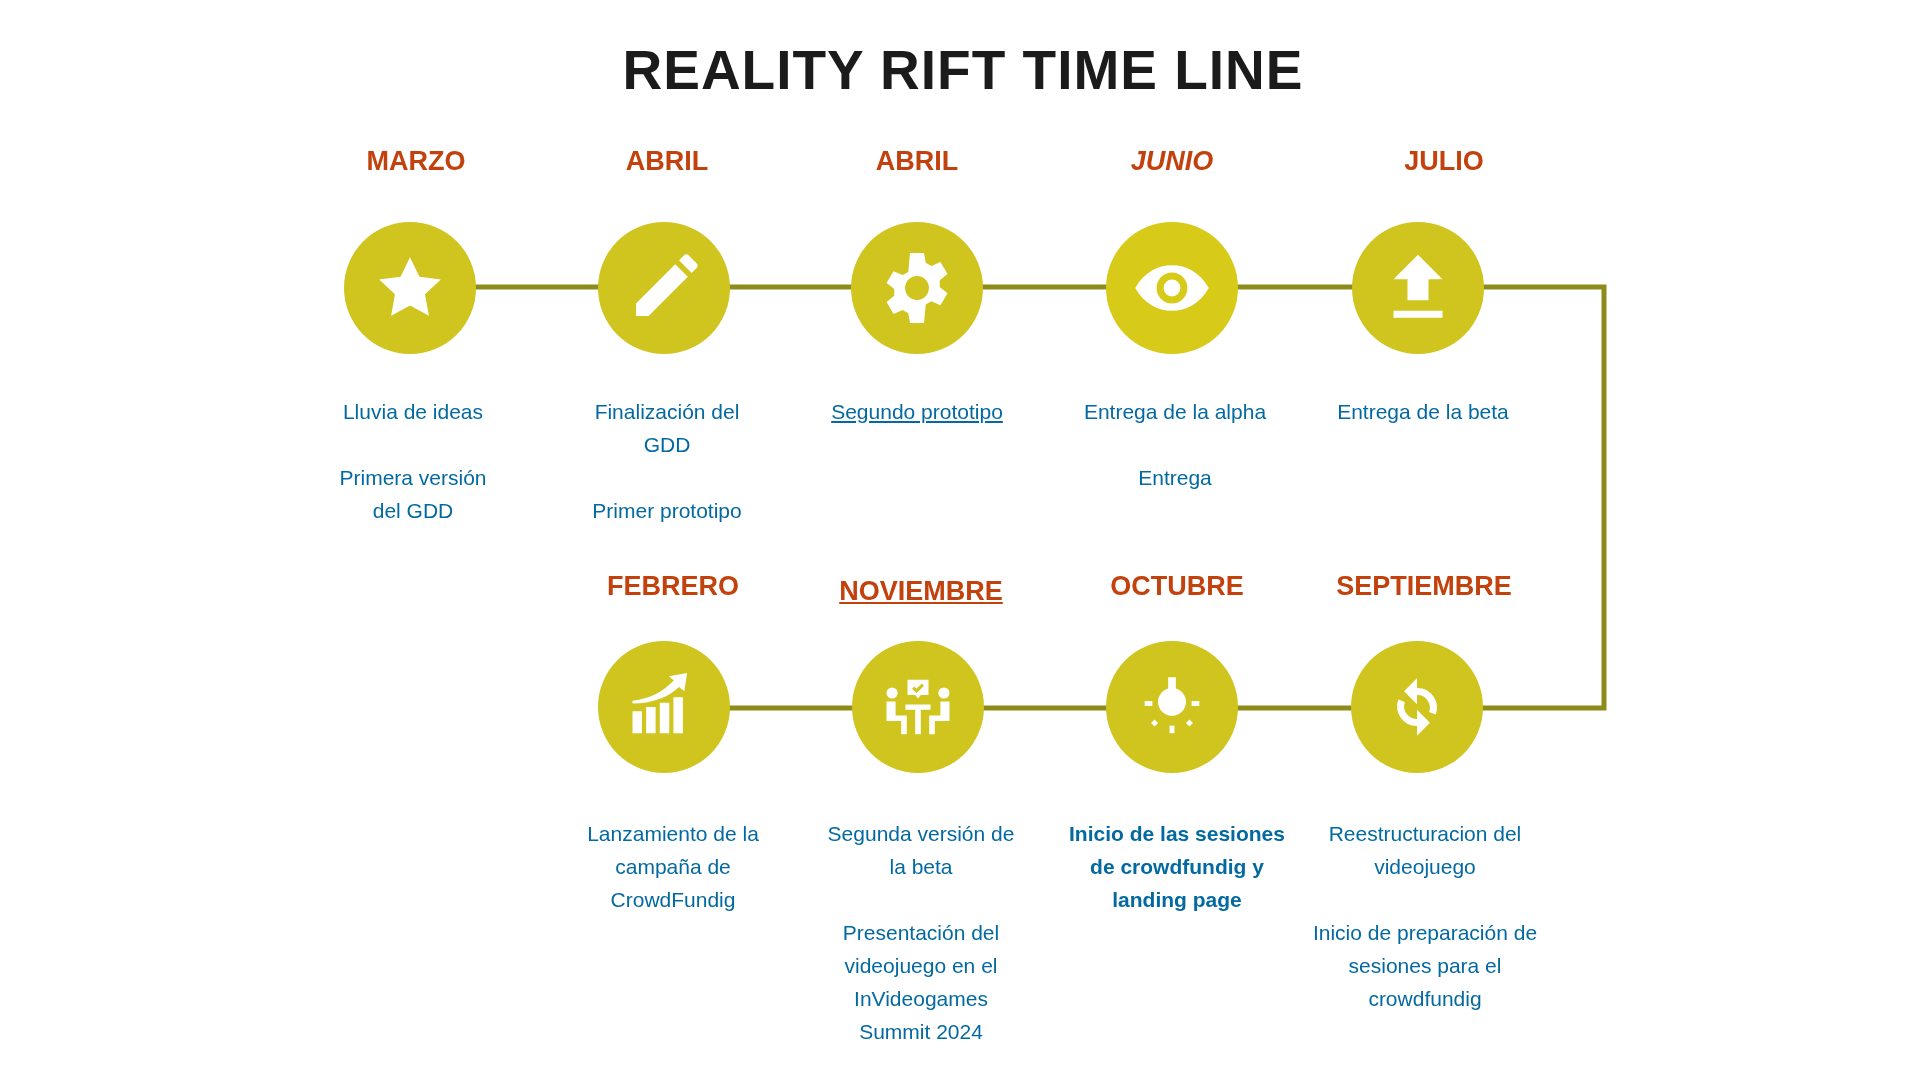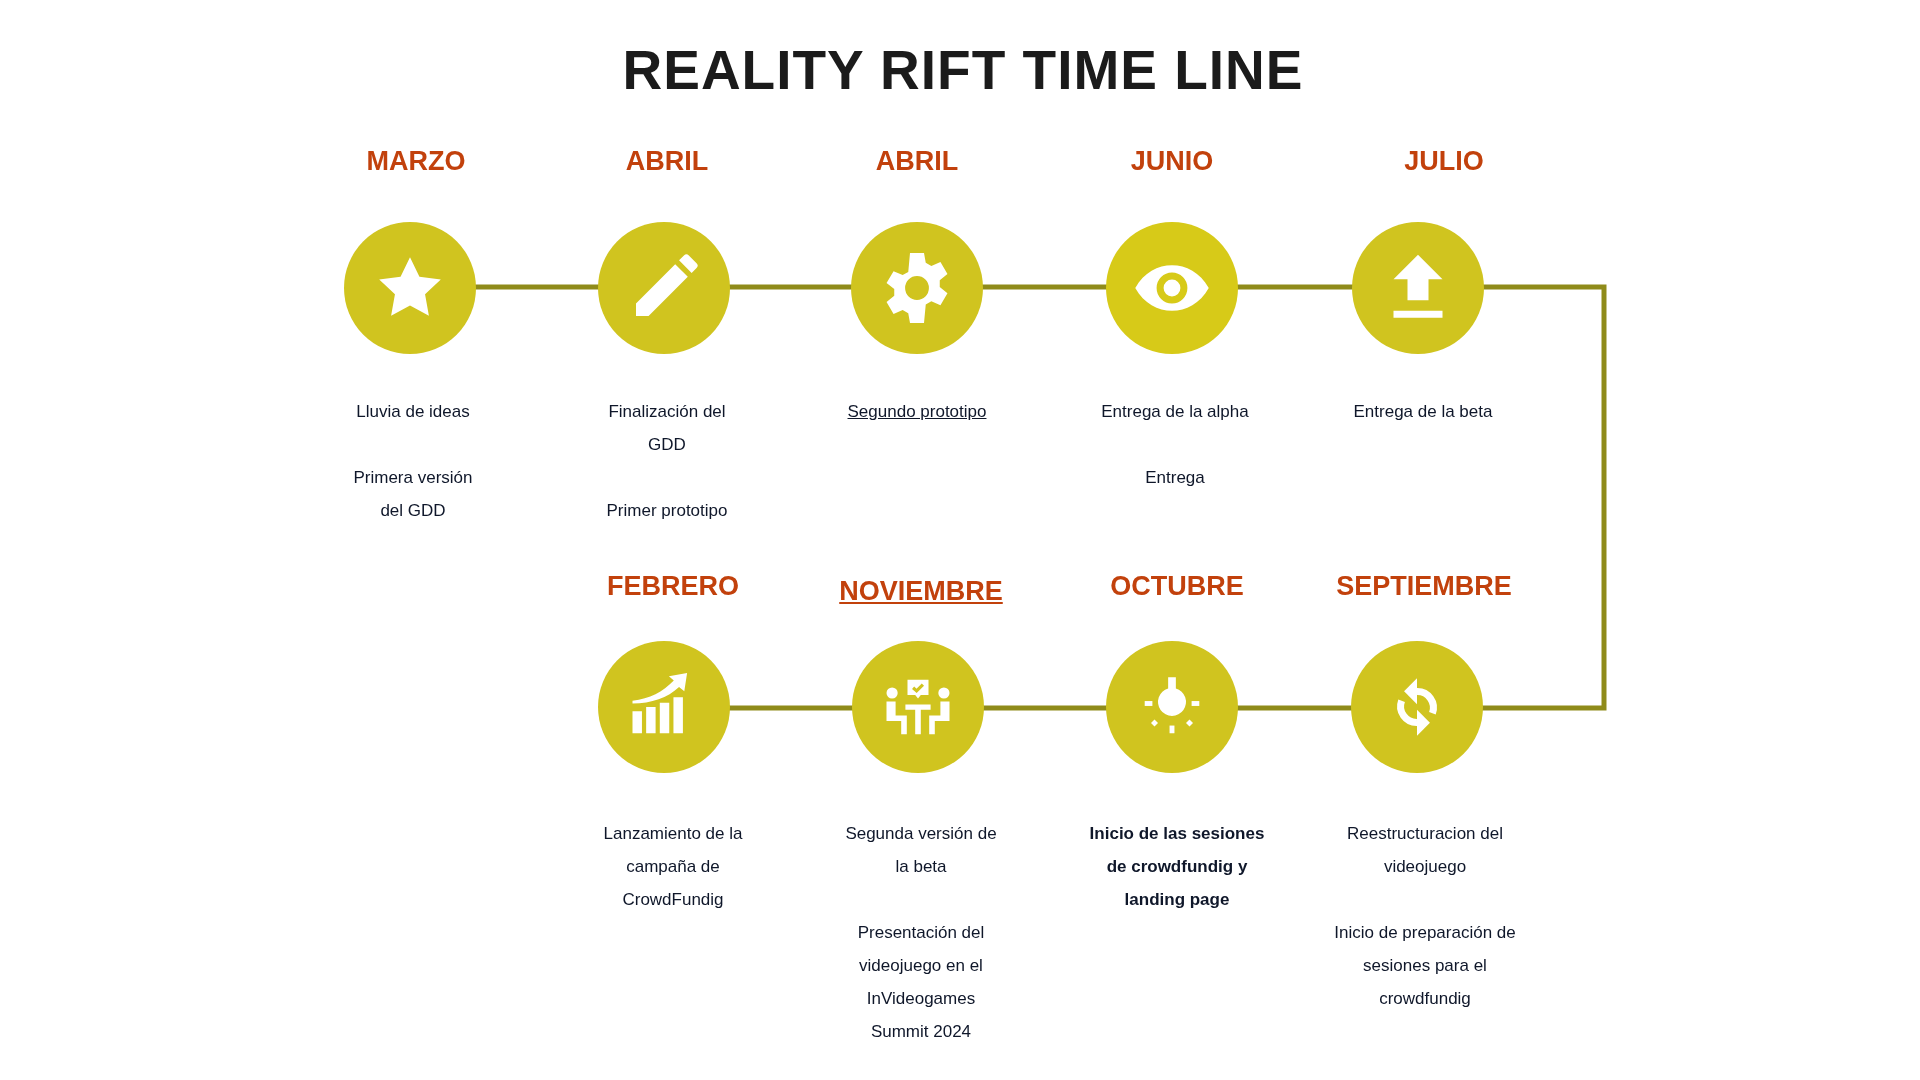--- a/index.html
+++ b/index.html
@@ -16,38 +16,38 @@
       position: absolute; width: 300px; margin-left: -150px; text-align: center;
       font-size: 27px; font-weight: bold; color: #c2410c;
     }
     .node {
       position: absolute; width: 132px; height: 132px; margin-left: -66px; margin-top: -66px;
       border-radius: 50%; background: #d0c41f; display: flex; align-items: center; justify-content: center;
     }
     .node svg { width: 84px; height: 84px; }
     .desc {
       position: absolute; width: 260px; margin-left: -130px; text-align: center;
-      font-size: 17px; line-height: 33px; color: #0f172a;
+      font-size: 21px; line-height: 33px; color: #0369a1;
     }
     .desc p { margin: 0; }
     .desc .gap { height: 33px; }
   </style>
 </head>
 <body>
 
 <div class="title">REALITY RIFT TIME LINE</div>
 
 <svg class="lines" viewBox="0 0 1920 1080">
   <polyline points="410,287 1604,287 1604,708 664,708" fill="none" stroke="#8f8b1a" stroke-width="5"></polyline>
 </svg>
 
 <div class="month" style="left:416px; top:146px;">MARZO</div>
 <div class="month" style="left:667px; top:146px;">ABRIL</div>
 <div class="month" style="left:917px; top:146px;">ABRIL</div>
-<div class="month" style="left:1172px; top:146px;">JUNIO</div>
+<div class="month" style="left:1172px; top:146px;font-style:italic;">JUNIO</div>
 <div class="month" style="left:1444px; top:146px;">JULIO</div>
 
 <div class="node" style="left:410px; top:288px;">
   <svg viewBox="0 0 24 24">
       <path fill="#fff" d="M12 3.2l2.7 5.6 6.1.8-4.5 4.2 1.1 6.1L12 17l-5.4 2.9 1.1-6.1-4.5-4.2 6.1-.8z"></path>
     </svg>
 </div>
 <div class="node" style="left:664px; top:288px;">
   <svg viewBox="0 0 24 24">
       <path fill="#fff" d="M4 20v-3.6L15.2 5.2l3.6 3.6L7.6 20zM16.3 4.1l1.4-1.4a1 1 0 011.4 0l2.2 2.2a1 1 0 010 1.4l-1.4 1.4z"></path>

